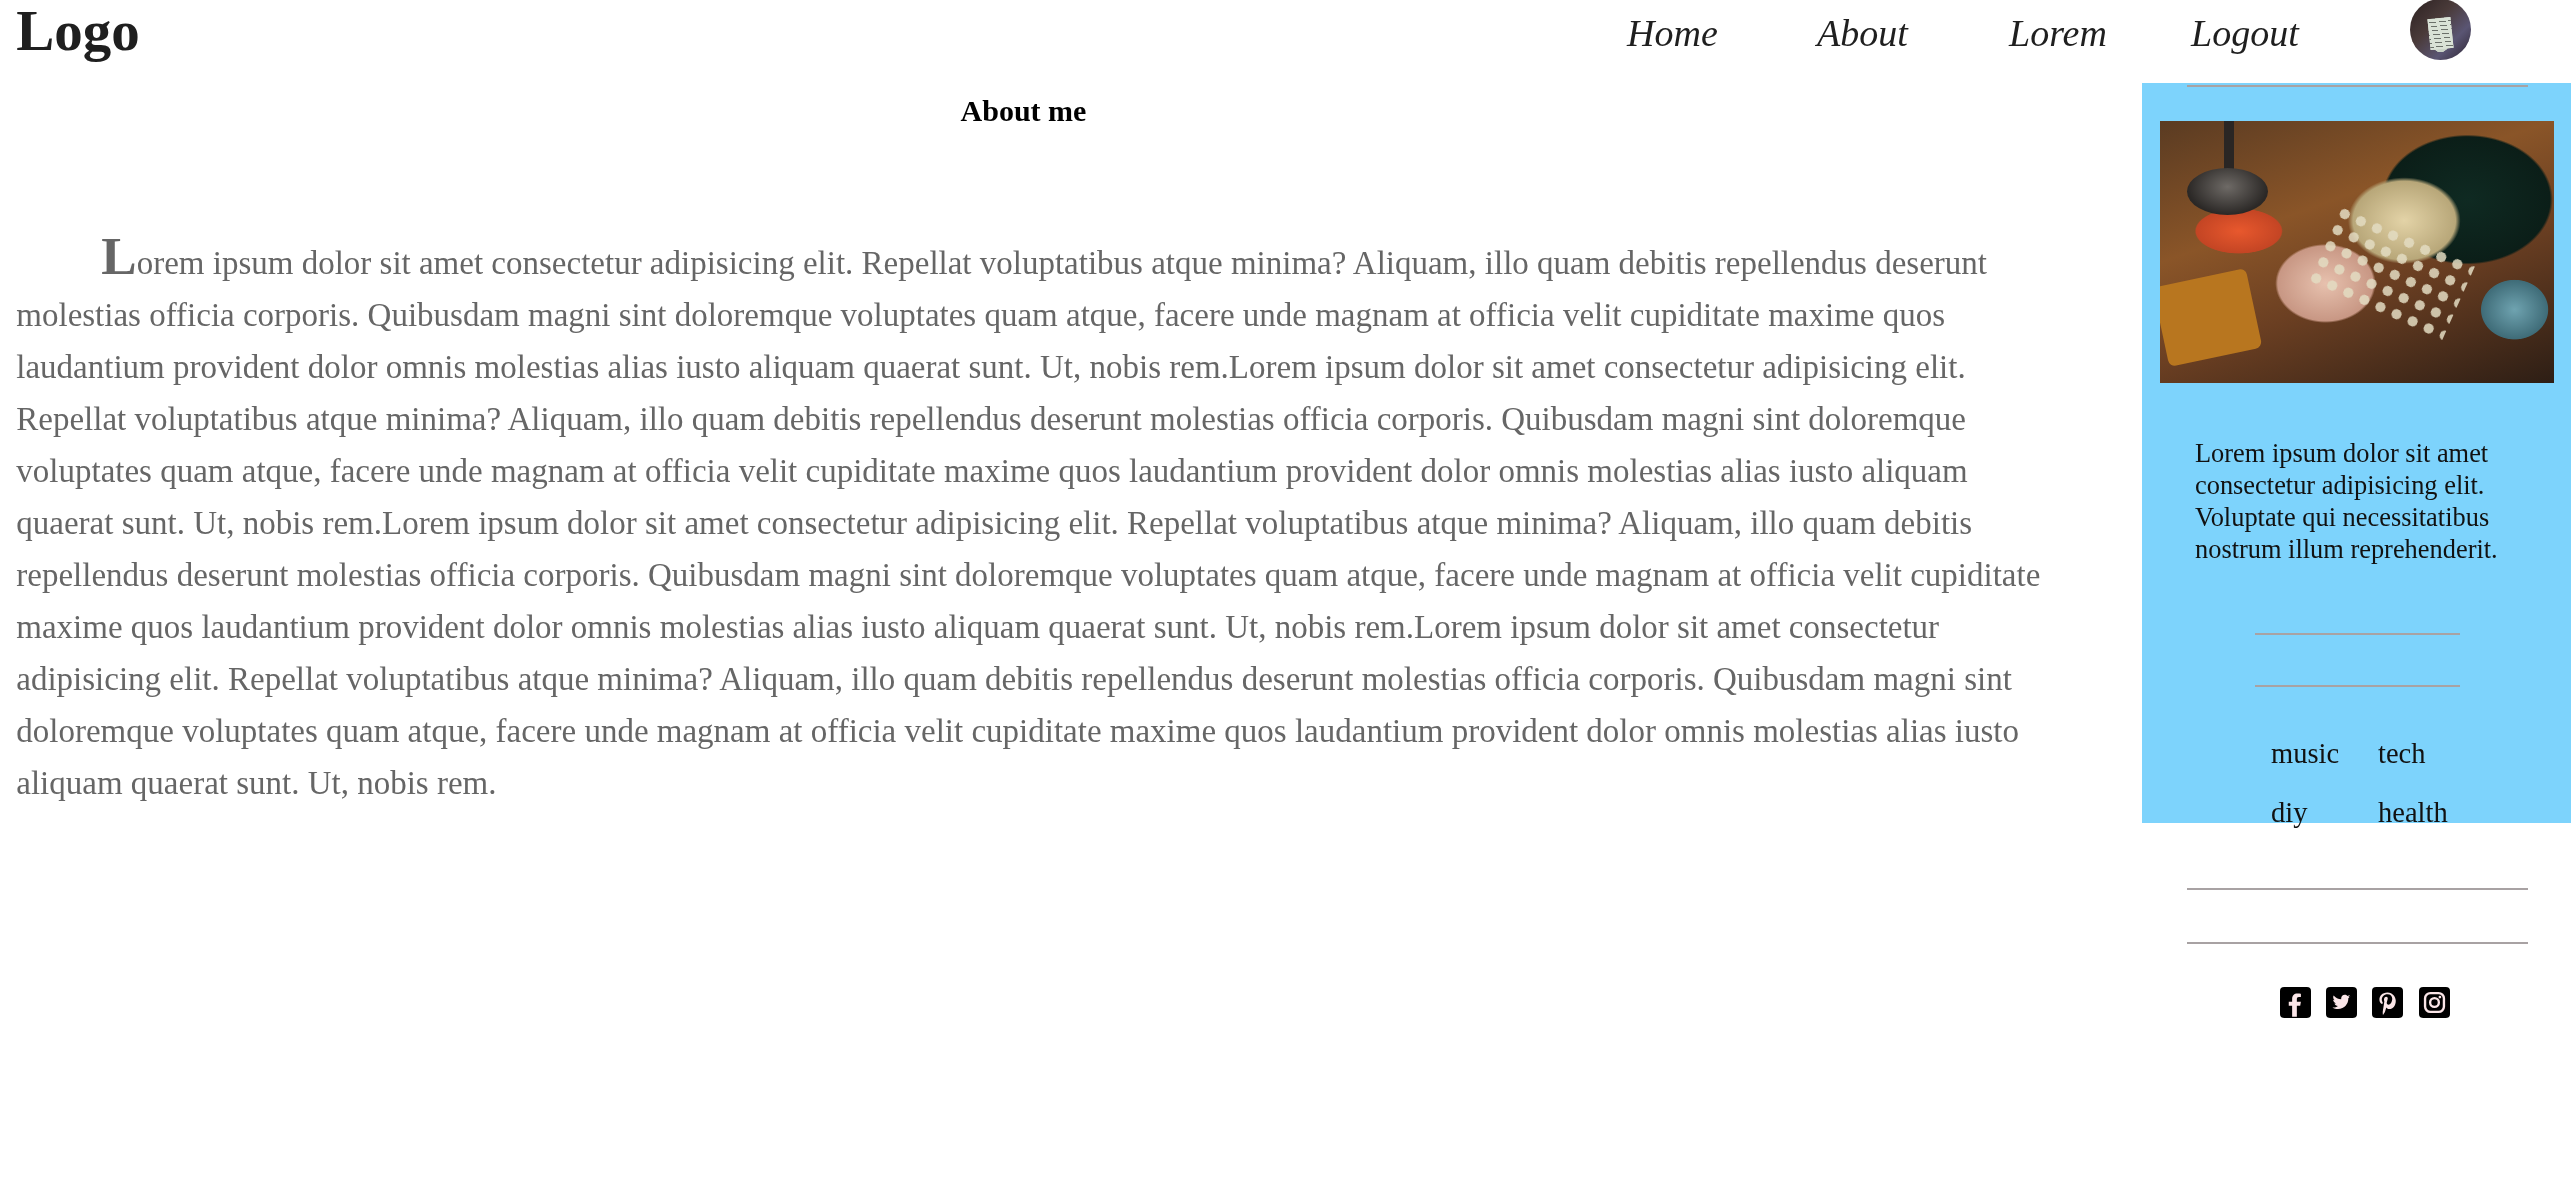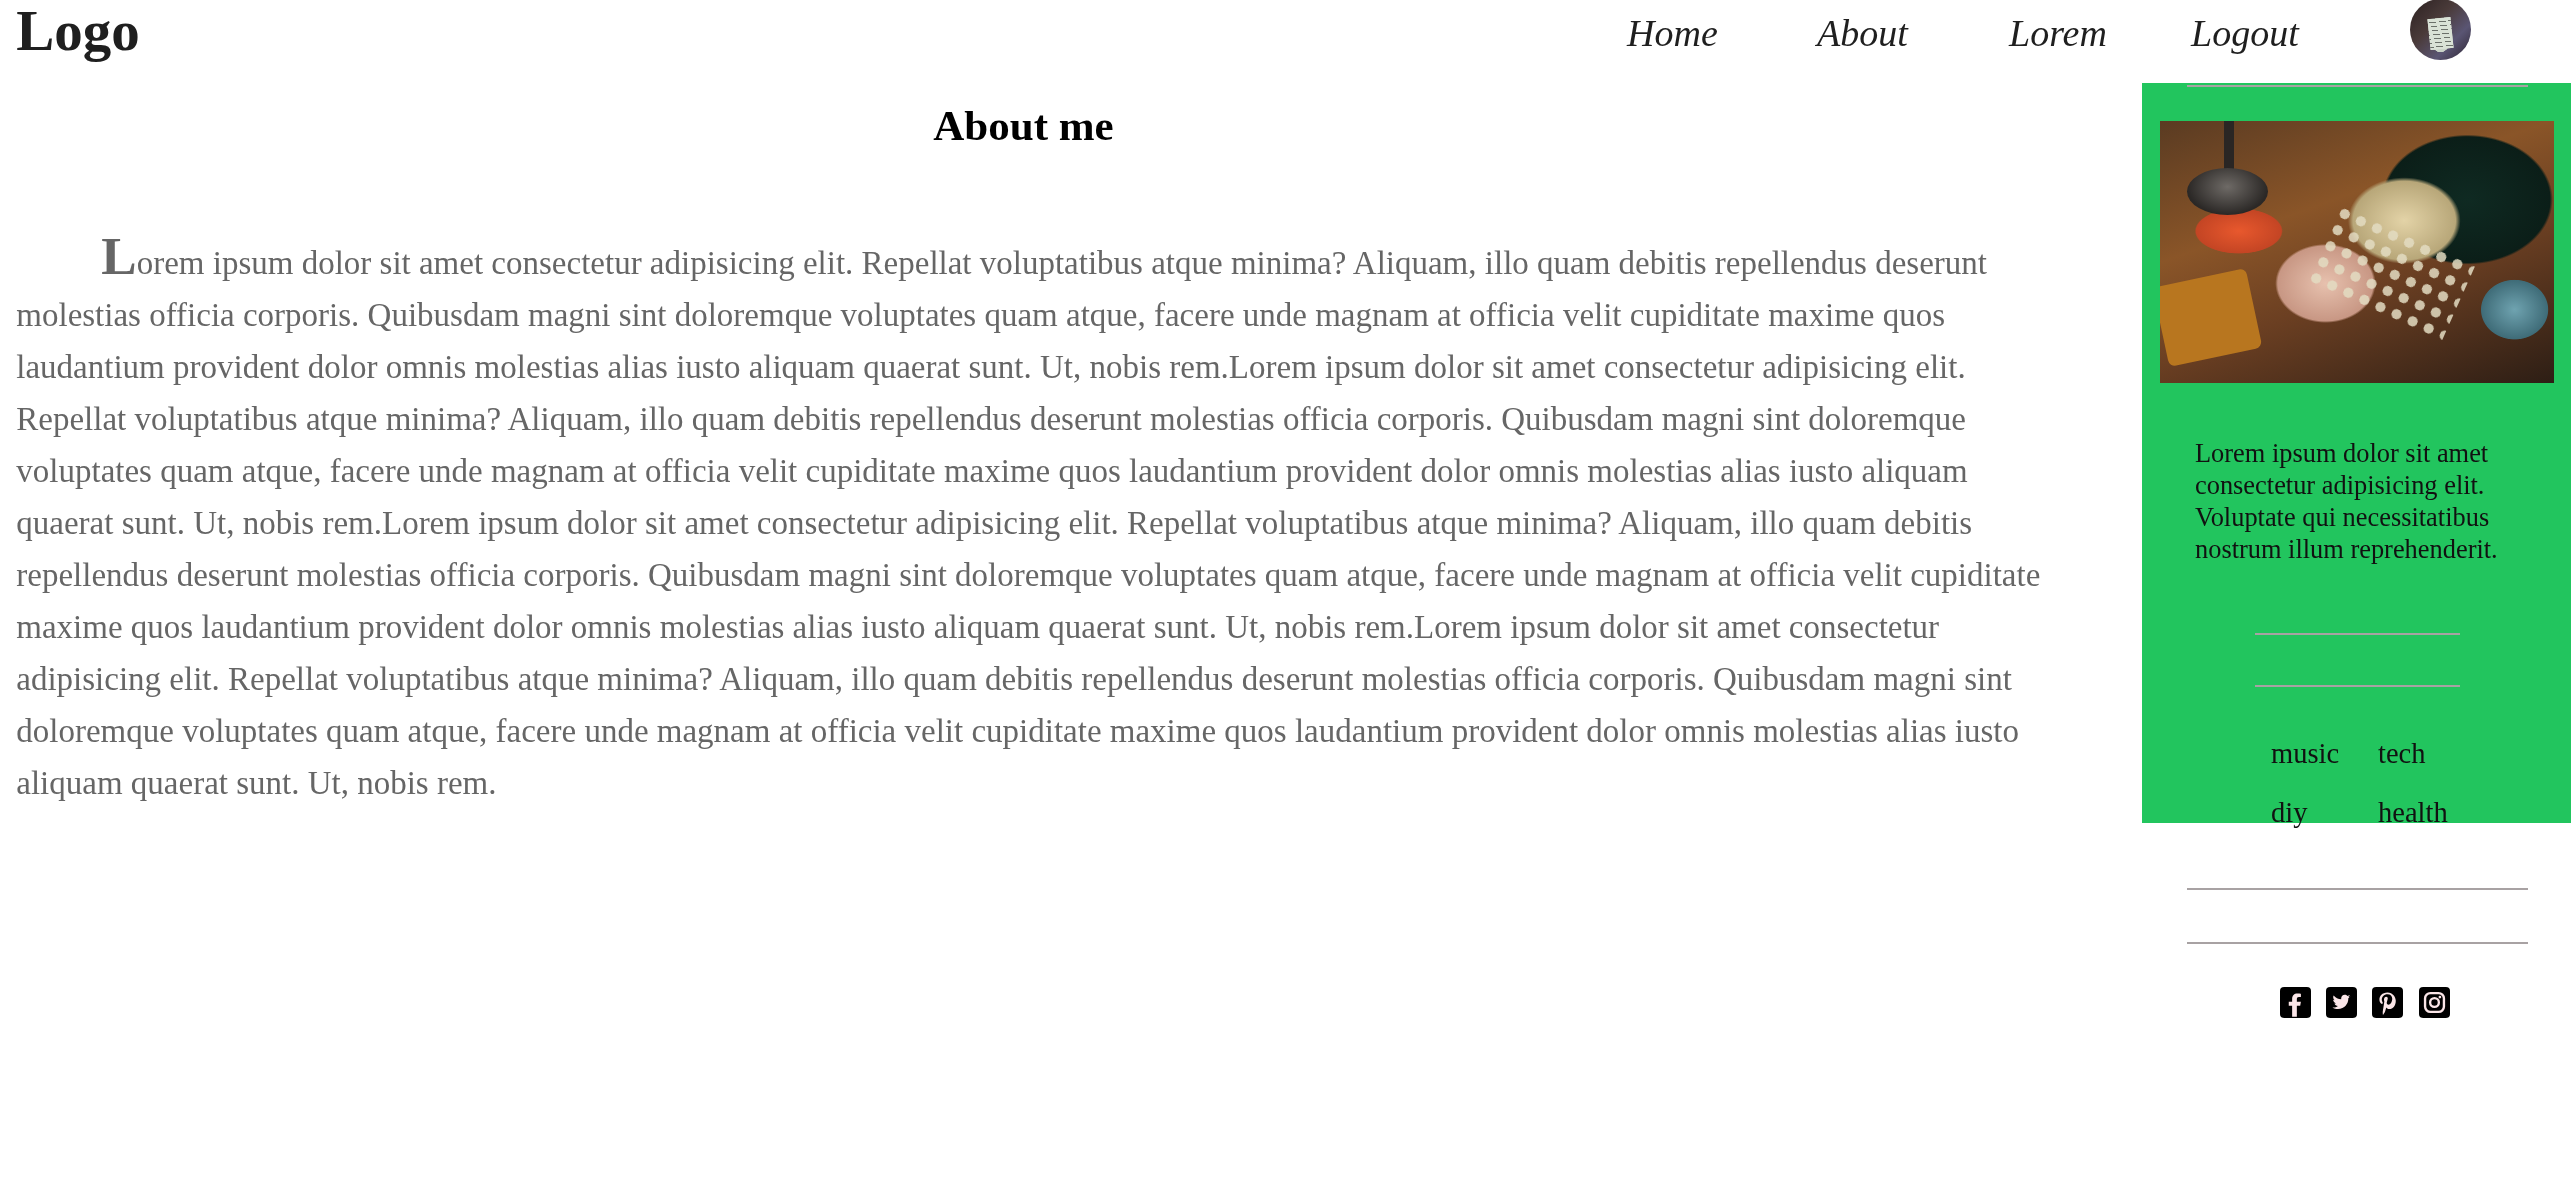--- a/index.html
+++ b/index.html
@@ -26,31 +26,31 @@
   .avatar .paper {
     position:absolute; left:19px; top:19px; width:23px; height:31px;
     background:#d9e2d6; transform:rotate(-6deg);
     background-image: repeating-linear-gradient(180deg, #d9e2d6 0 3.4px, #6b716a 3.4px 4.1px);
   }
   .username {
     position:absolute; left:2471px; top:30px; font-size:22px; line-height:41px; color:#1f1f1f;margin-top:48px;
   }
 
   .page-title {
-    position:absolute; left:0; width:2047px; top:95px; text-align:center;
-    font-size:43px; font-weight:bold; color:#000; line-height:62px;
+    position:absolute; left:0; width:2047px; top:80px; text-align:center;
+    font-size:30px; font-weight:bold; color:#000; line-height:62px;
   }
   .body-text {
     position:absolute; left:16.3px; top:230px; width:2047px;
     font-size:33px; line-height:52px; color:#666666; text-indent:85px;
   }
   .dropcap { font-size:53px; font-weight:bold; color:#666666; }
 
   .sidebar {
-    position:absolute; left:2142px; top:83px; width:429px; height:740px; background:#22c55e;
+    position:absolute; left:2142px; top:83px; width:429px; height:740px; background:#7dd3fc;
   }
   .divider { position:absolute; height:2px; background:#a8a2a3; }
   .sidebar-image {
     position:absolute; left:18.3px; top:38px; width:394px; height:262px; overflow:hidden;
     background:
       radial-gradient(ellipse 18% 14% at 20% 42%, #e8582d 0%, #c44524 60%, transparent 62%),
       radial-gradient(ellipse 22% 26% at 42% 62%, #e7c1ae 0%, #c89784 55%, transparent 58%),
       radial-gradient(ellipse 26% 30% at 62% 38%, #e3d3a7 0%, #b8a779 50%, transparent 55%),
       radial-gradient(ellipse 35% 40% at 78% 30%, #0f2a22 0%, #0b1e18 60%, transparent 62%),
       radial-gradient(ellipse 12% 16% at 90% 72%, #6fa3b0 0%, #3f6c78 70%, transparent 72%),

